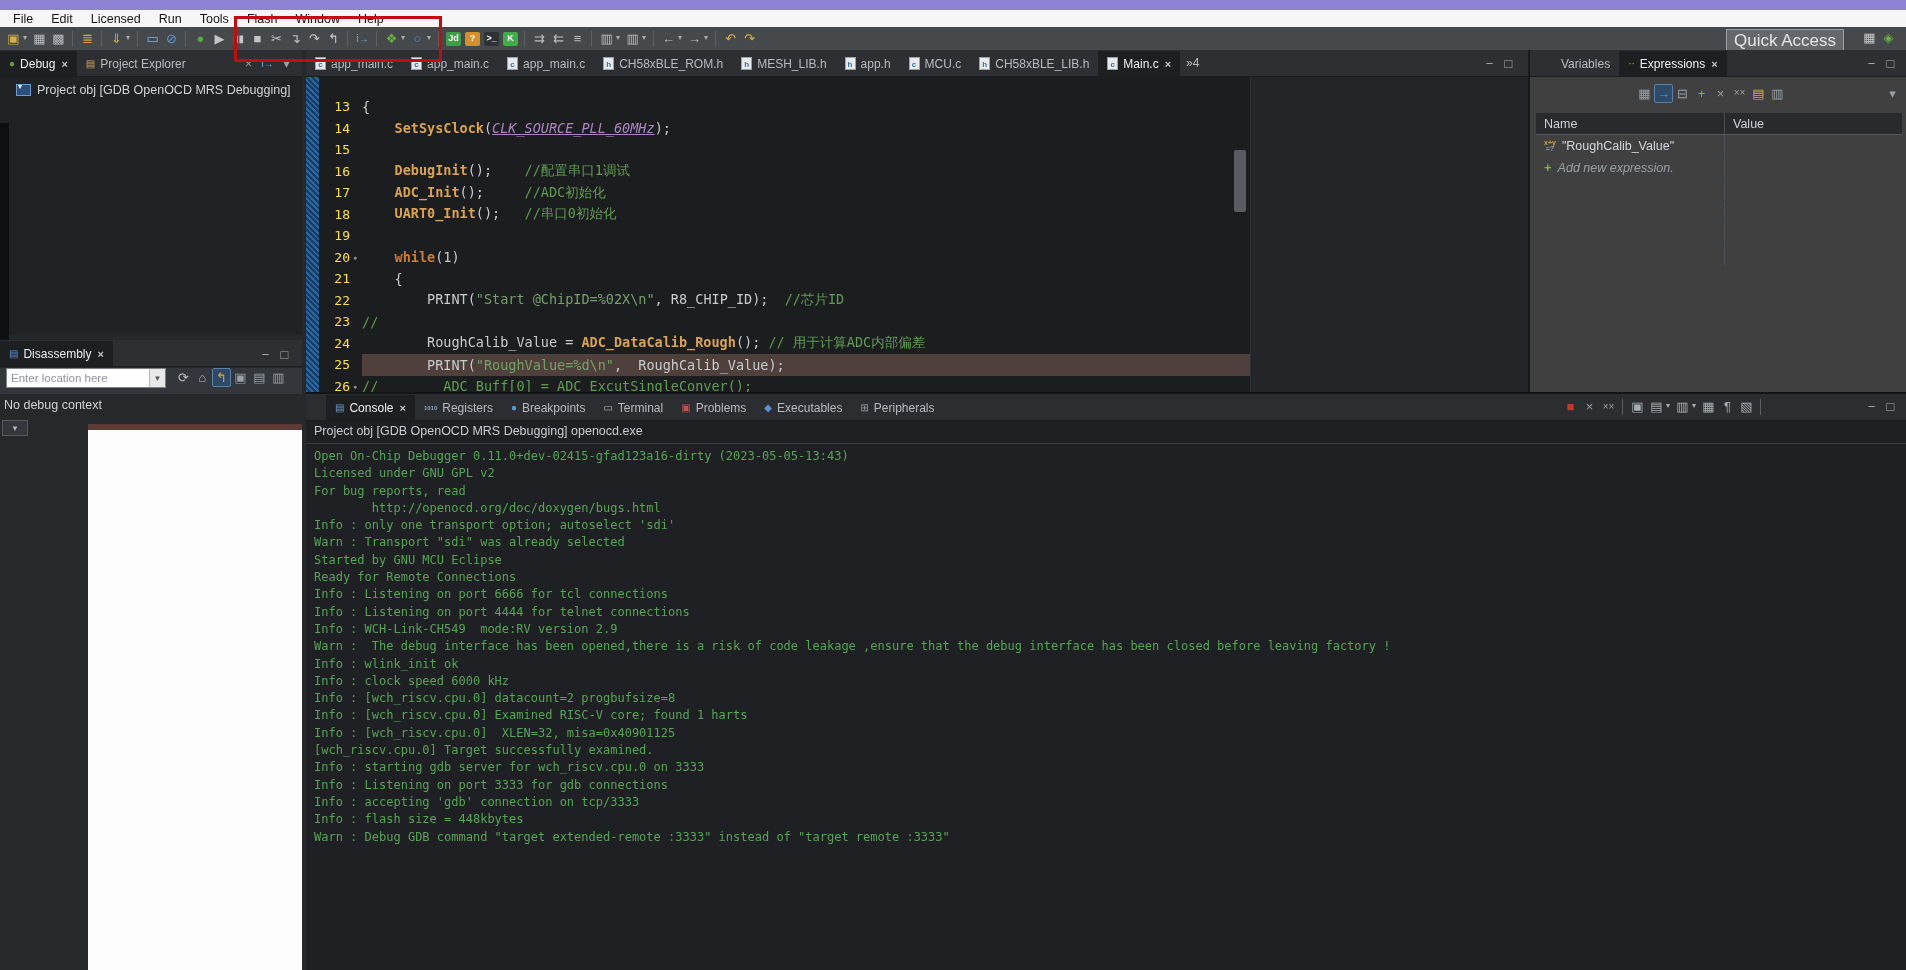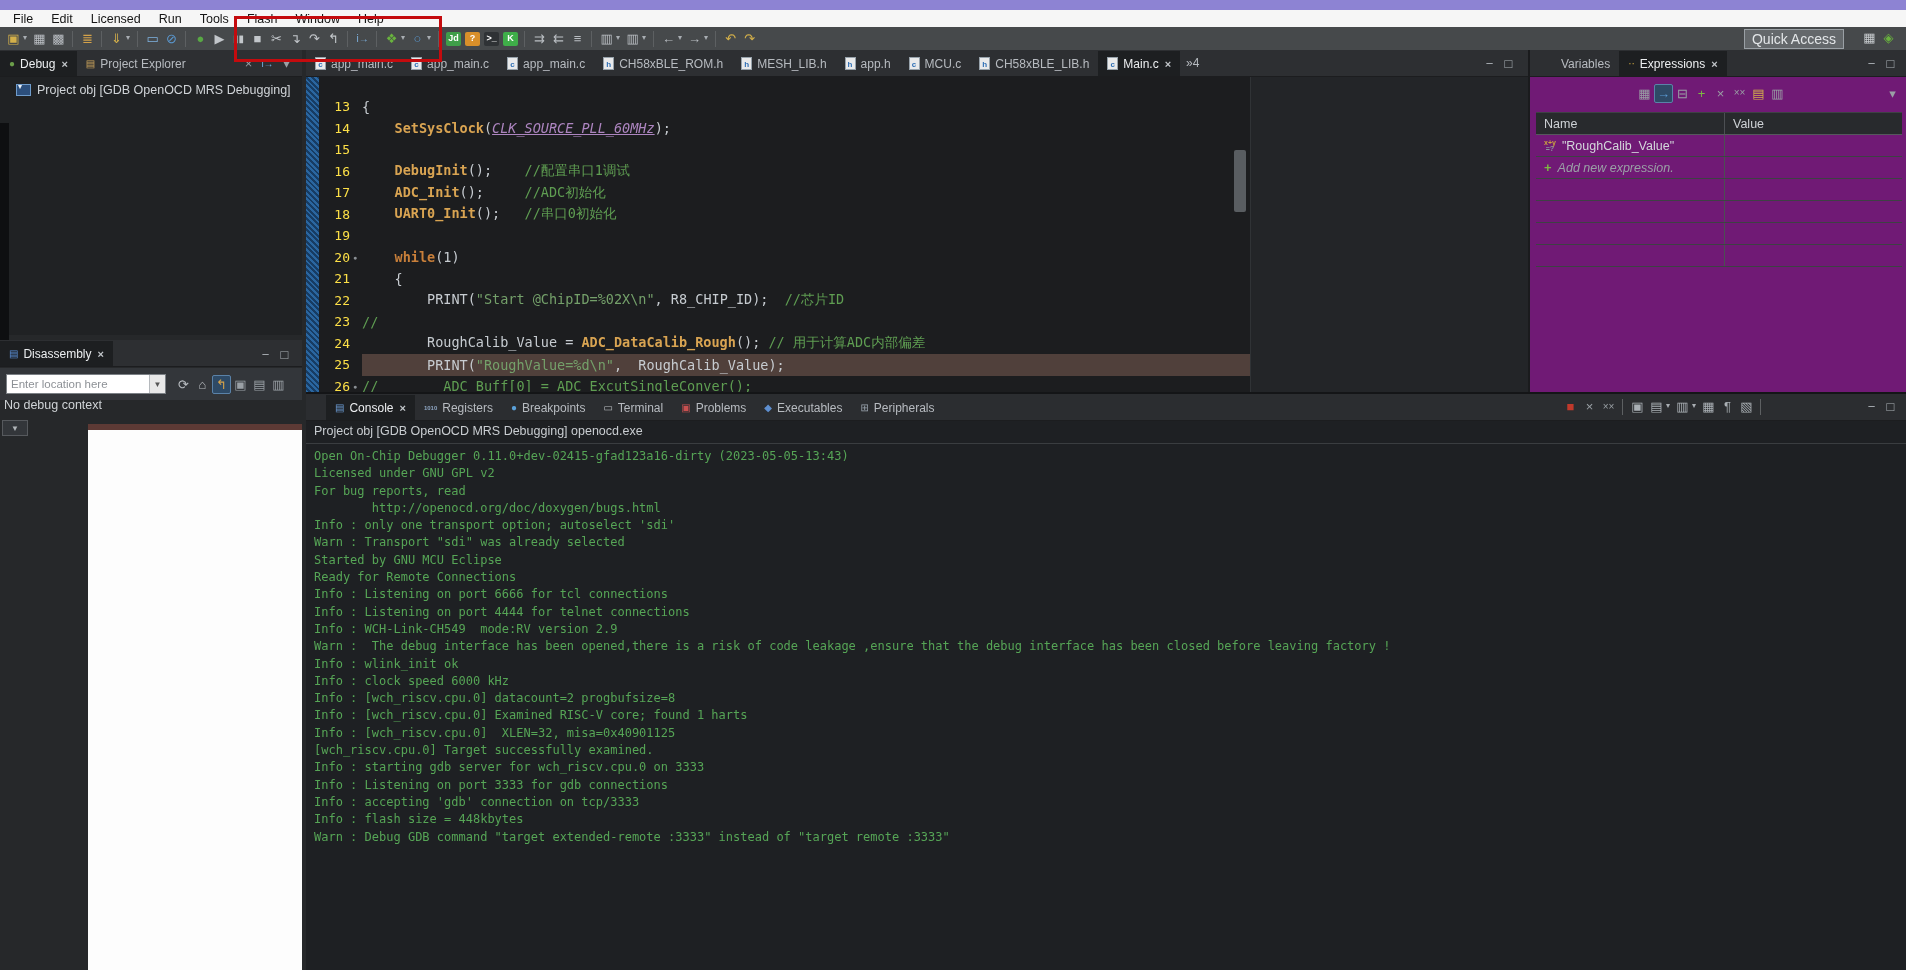--- a/index.html
+++ b/index.html
@@ -21,21 +21,21 @@
          width:19px; height:19px; font-size:13px; line-height:1; cursor:default; }
   .badge { display:inline-flex; align-items:center; justify-content:center;
            width:15px; height:14px; border-radius:2px; color:#fff;
            font-weight:bold; font-size:9px; }
   .caret { font-size:8px; color:#a8adb2; margin:4px 3px 0 0; }
   .selbox { background:#2e4a66; border:1px solid #5a82a8; border-radius:2px; }
   #redbox { left:234px; top:16px; width:208px; height:46px;
             border:3px solid #c40b0e; z-index:60; pointer-events:none; }
   #quickaccess-wrap { right:62px; top:29px; display:flex; align-items:center; }
   #quickaccess { border:1px solid #9aa0a5; background:#64686b; color:#e3e6e8;
-                 font-size:14px; padding:1px 7px; }
+                 font-size:17px; padding:1px 7px; }
   #persp-icons { right:8px; top:28px; display:flex; }
 
   
   .tabrow { display:flex; align-items:flex-end; height:27px; background:#2d2f32;
             border-bottom:1px solid #1c1d1f; }
   .tab { display:flex; align-items:center; height:25px; padding:0 9px;
          font-size:12px; color:#b7bbc0; white-space:nowrap; cursor:default; }
   .tab.active { background:#1d1f21; color:#eceef0; }
   .tab .close { margin-left:6px; color:#c3c7cb; font-weight:bold; font-size:11px; }
   .ticon { display:inline-flex; align-items:center; justify-content:center;
@@ -54,22 +54,22 @@
   #left-rail { position:absolute; left:0; top:46px; width:9px; height:240px;
                background:#0e0f11; }
   #debug-tree-item { position:absolute; left:16px; top:6px; display:flex;
                      align-items:center; font-size:12.5px; color:#d0d4d8; }
   .target-icon { width:15px; height:12px; background:#2c4f7c; border:1px solid #6f9ccb;
                  margin-right:6px; position:relative; }
   .target-icon:after { content:"▾"; position:absolute; left:1px; top:-3px;
                        font-size:8px; color:#e8f0f8; }
   #disasm-tabrow { position:absolute; left:0; top:290px; width:302px; }
   #disasm-actions { position:absolute; right:8px; top:295px; display:flex; }
-  #disasm-toolbar { position:absolute; left:0; top:318px; width:302px; height:32px;
-                    background:#33363a; display:flex; align-items:center; }
+  #disasm-toolbar { position:absolute; left:0; top:318px; width:302px; height:26px;
+                    background:#33363a; display:flex; }
   #location-combo { display:flex; margin-left:6px; width:160px; height:20px;
                     background:#ffffff; border:1px solid #7b8085; }
   #location-input { flex:1; border:0; outline:none; font-size:11.5px; padding:0 4px;
                     color:#333; background:#fff; min-width:0; }
   #location-input::placeholder { color:#8d9196; }
   #location-drop { width:16px; background:#e8e8e8; border-left:1px solid #b5b9bd;
                    display:flex; align-items:center; justify-content:center;
                    font-size:8px; color:#555; }
   #disasm-icons { display:flex; margin-left:8px; }
   #debug-status { position:absolute; left:4px; top:348px; font-size:12.5px;
@@ -101,21 +101,21 @@
   .lcode { font:13.5px "DejaVu Sans Mono", monospace; color:#c7ccd1; z-index:1; }
   .lcode .kw  { color:#c87f3a; font-weight:bold; }
   .lcode .fn  { color:#d9a452; font-weight:bold; }
   .lcode .macro { color:#ad85c0; font-style:italic; text-decoration:underline; }
   .lcode .cmt { color:#5f9e52;margin-top:13px; }
   .lcode .str { color:#74a06a; }
   #editor-scrollbar { left:1234px; top:150px; width:12px; height:62px;
                       background:#595d61; border-radius:2px; }
 
   
-  #rightpanel { left:1528px; top:50px; width:378px; height:342px; background:#701a75;
+  #rightpanel { left:1528px; top:50px; width:378px; height:342px; background:#404040;
                 border-left:2px solid #1a1b1d; }
   #right-tabrow .tab:first-child { margin-left:22px; }
   #right-minmax { position:absolute; right:6px; top:4px; display:flex; }
   #expr-toolbar { position:absolute; left:0; top:29px; width:378px; height:28px;
                   display:flex; align-items:center; justify-content:flex-end;
                   padding-right:6px; }
   #expr-table { position:absolute; left:6px; top:62px; width:366px;
                 border-top:1px solid #3e4144; }
   .xrow { display:flex; height:22px; border-bottom:1px solid #3e4144;
           align-items:center; font-size:12.5px; color:#d3d7db; }

